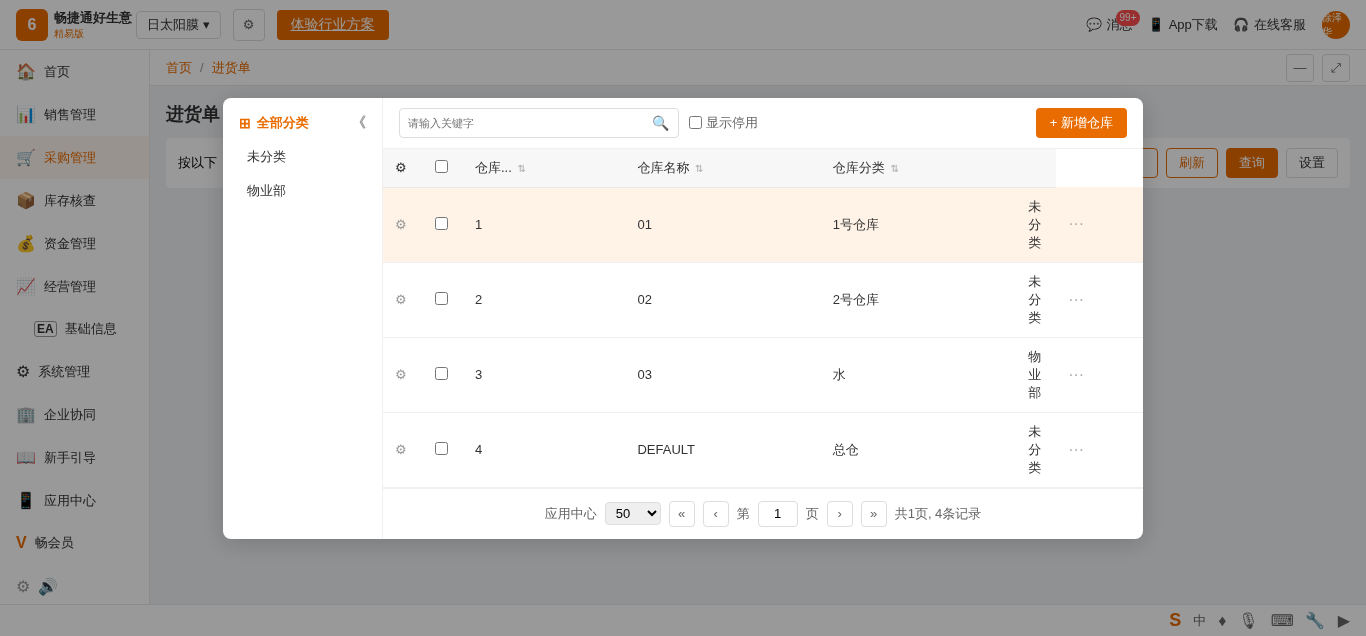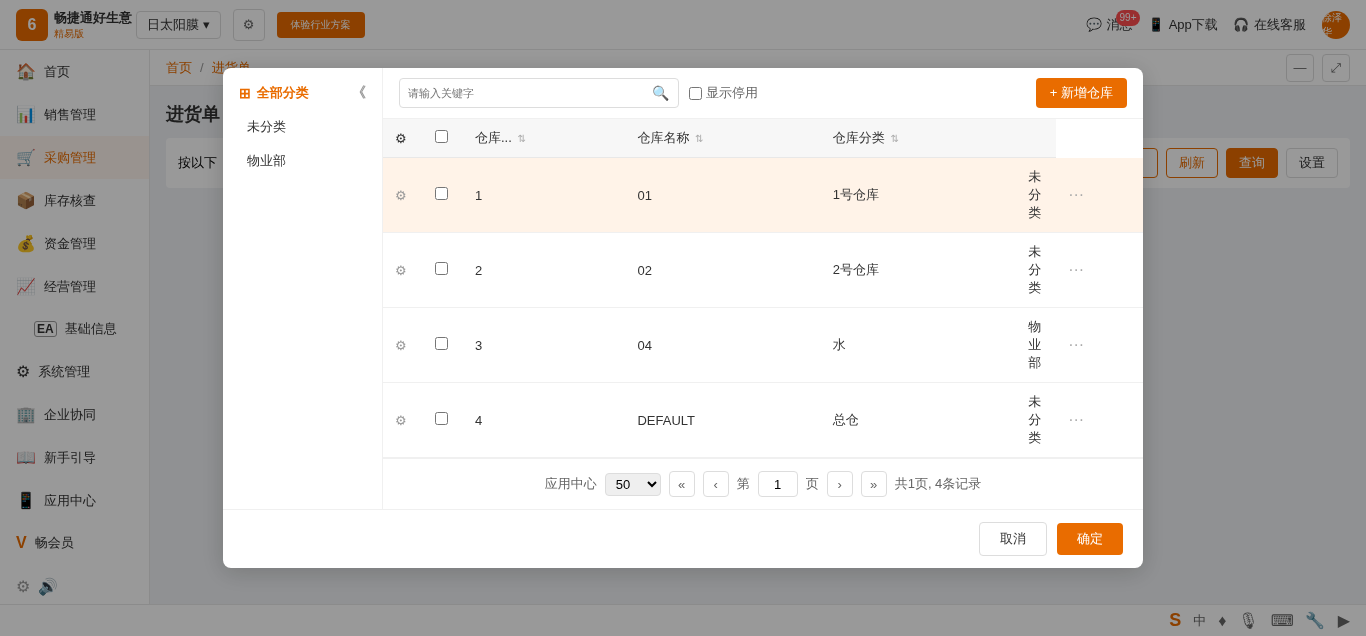--- a/index.html
+++ b/index.html
@@ -46,21 +46,22 @@
       display: flex; align-items: center; justify-content: center;
       cursor: pointer; color: #666; background: #fff;
     }
     .trial-btn {
       background: #e96c00;
       color: #fff;
       border: none;
       border-radius: 4px;
       padding: 6px 14px;
       cursor: pointer;
-      font-size: 10px;
+      font-size: 14px;
+      text-decoration: underline;
     }
     .topbar-right {
       display: flex; align-items: center; gap: 16px;
     }
     .topbar-icon-item {
       display: flex; align-items: center; gap: 4px;
       color: #333; font-size: 13px; cursor: pointer; position: relative;
     }
     .badge {
       position: absolute; top: -6px; right: -8px;
@@ -479,21 +480,21 @@
     <td>2</td>
     <td>02</td>
     <td>2号仓库</td>
     <td>未分类</td>
     <td><span class="more-btn">···</span></td>
   </tr>
                 <tr>
     <td class="gear-cell">⚙</td>
     <td><input type="checkbox" class="row-cb" style=""></td>
     <td>3</td>
-    <td>04</td>
+    <td>03</td>
     <td>水</td>
     <td>物业部</td>
     <td><span class="more-btn">···</span></td>
   </tr>
                 <tr>
     <td class="gear-cell">⚙</td>
     <td><input type="checkbox" class="row-cb" style=""></td>
     <td>4</td>
     <td>DEFAULT</td>
     <td>总仓</td>
@@ -515,24 +516,20 @@
           <span>第</span>
           <input class="page-input" type="text" value="1" style="">
           <span>页</span>
           <div class="page-nav">›</div>
           <div class="page-nav">»</div>
           <span>共1页, 4条记录</span>
         </div>
       </div>
     </div>
 
-    <div class="modal-footer">
-      <button class="cancel-btn">取消</button>
-      <button class="confirm-btn">确定</button>
-    </div>
   </div>
 </div>
 
 <div class="bottombar">
   <span class="bottom-icon" style="font-size:18px;color:#e96c00;font-weight:bold;">S</span>
   <span class="bottom-icon" style="font-size:13px;">中</span>
   <span class="bottom-icon">♦</span>
   <span class="bottom-icon">🎙</span>
   <span class="bottom-icon">⌨</span>
   <span class="bottom-icon">🔧</span>

